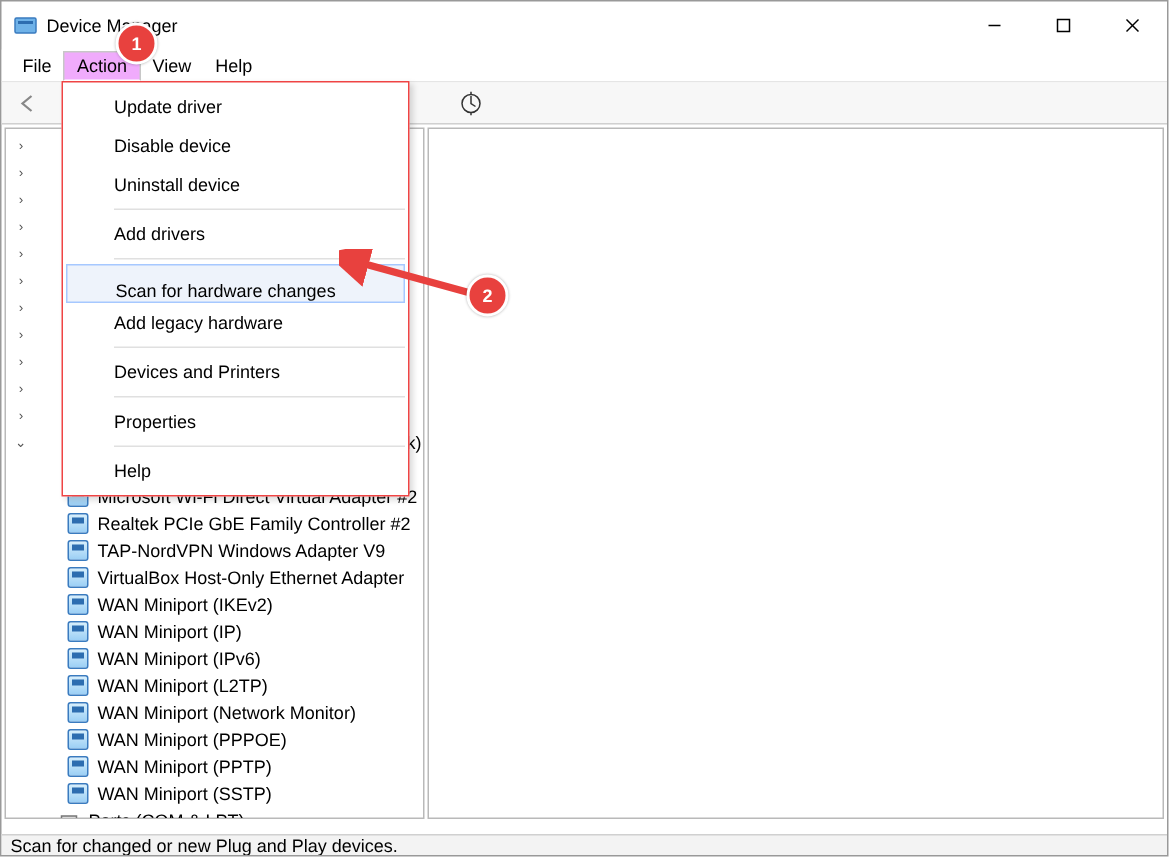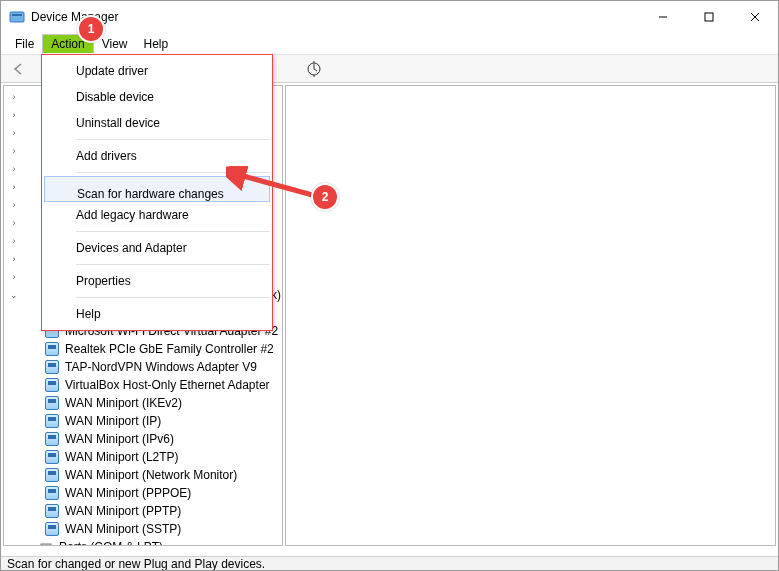--- a/index.html
+++ b/index.html
@@ -8,21 +8,21 @@
   
   .titlebar { height: 32px; display:flex; align-items:center; padding-left:8px; }
   .titlebar .icon { width:16px; height:16px; margin-right:6px; }
   .titlebar .title { flex:1; font-size:12px; }
   .titlebar .win-btn { width:46px; height:32px; display:flex; align-items:center; justify-content:center; }
   .titlebar .win-btn svg { width:10px; height:10px; }
 
   
   .menubar { height:22px; display:flex; align-items:center; padding-left:6px; border-bottom:1px solid #e5e5e5; background:#fff; }
   .menubar .menu-item { padding:2px 8px; cursor:default; }
-  .menubar .menu-item.open { background:#84cc16; border:1px solid #c7c7c7; border-bottom:1px solid #fff; position:relative; z-index:20; }
+  .menubar .menu-item.open { background:#f0abfc; border:1px solid #c7c7c7; border-bottom:1px solid #fff; position:relative; z-index:20; }
 
   
   .toolbar { height:28px; display:flex; align-items:center; padding-left:6px; border-bottom:1px solid #d0d0d0; background:#f7f7f7; gap:2px; }
   .tool-btn { width:24px; height:24px; display:flex; align-items:center; justify-content:center; border:1px solid transparent; }
   .tool-sep { width:1px; height:20px; background:#d0d0d0; margin:0 4px; }
 
   
   .content { position:absolute; top:82px; bottom:22px; left:0; right:0; display:flex; }
   .left-pane { width:280px; border:1px solid #b9b9b9; margin:2px; background:#fff; overflow:hidden; }
   .right-pane { flex:1; border:1px solid #b9b9b9; margin:2px 2px 2px 0; background:#fff; }
@@ -267,21 +267,21 @@
     </div>
   <div class="dd-sep"></div>
   <div class="dd-item highlight">
       <span>Scan for hardware changes</span>
     </div>
   <div class="dd-item">
       <span>Add legacy hardware</span>
     </div>
   <div class="dd-sep"></div>
   <div class="dd-item">
-      <span>Devices and Adapter</span>
+      <span>Devices and Printers</span>
     </div>
   <div class="dd-sep"></div>
   <div class="dd-item">
       <span>Properties</span>
     </div>
   <div class="dd-sep"></div>
   <div class="dd-item">
       <span>Help</span>
     </div>
 </div>

